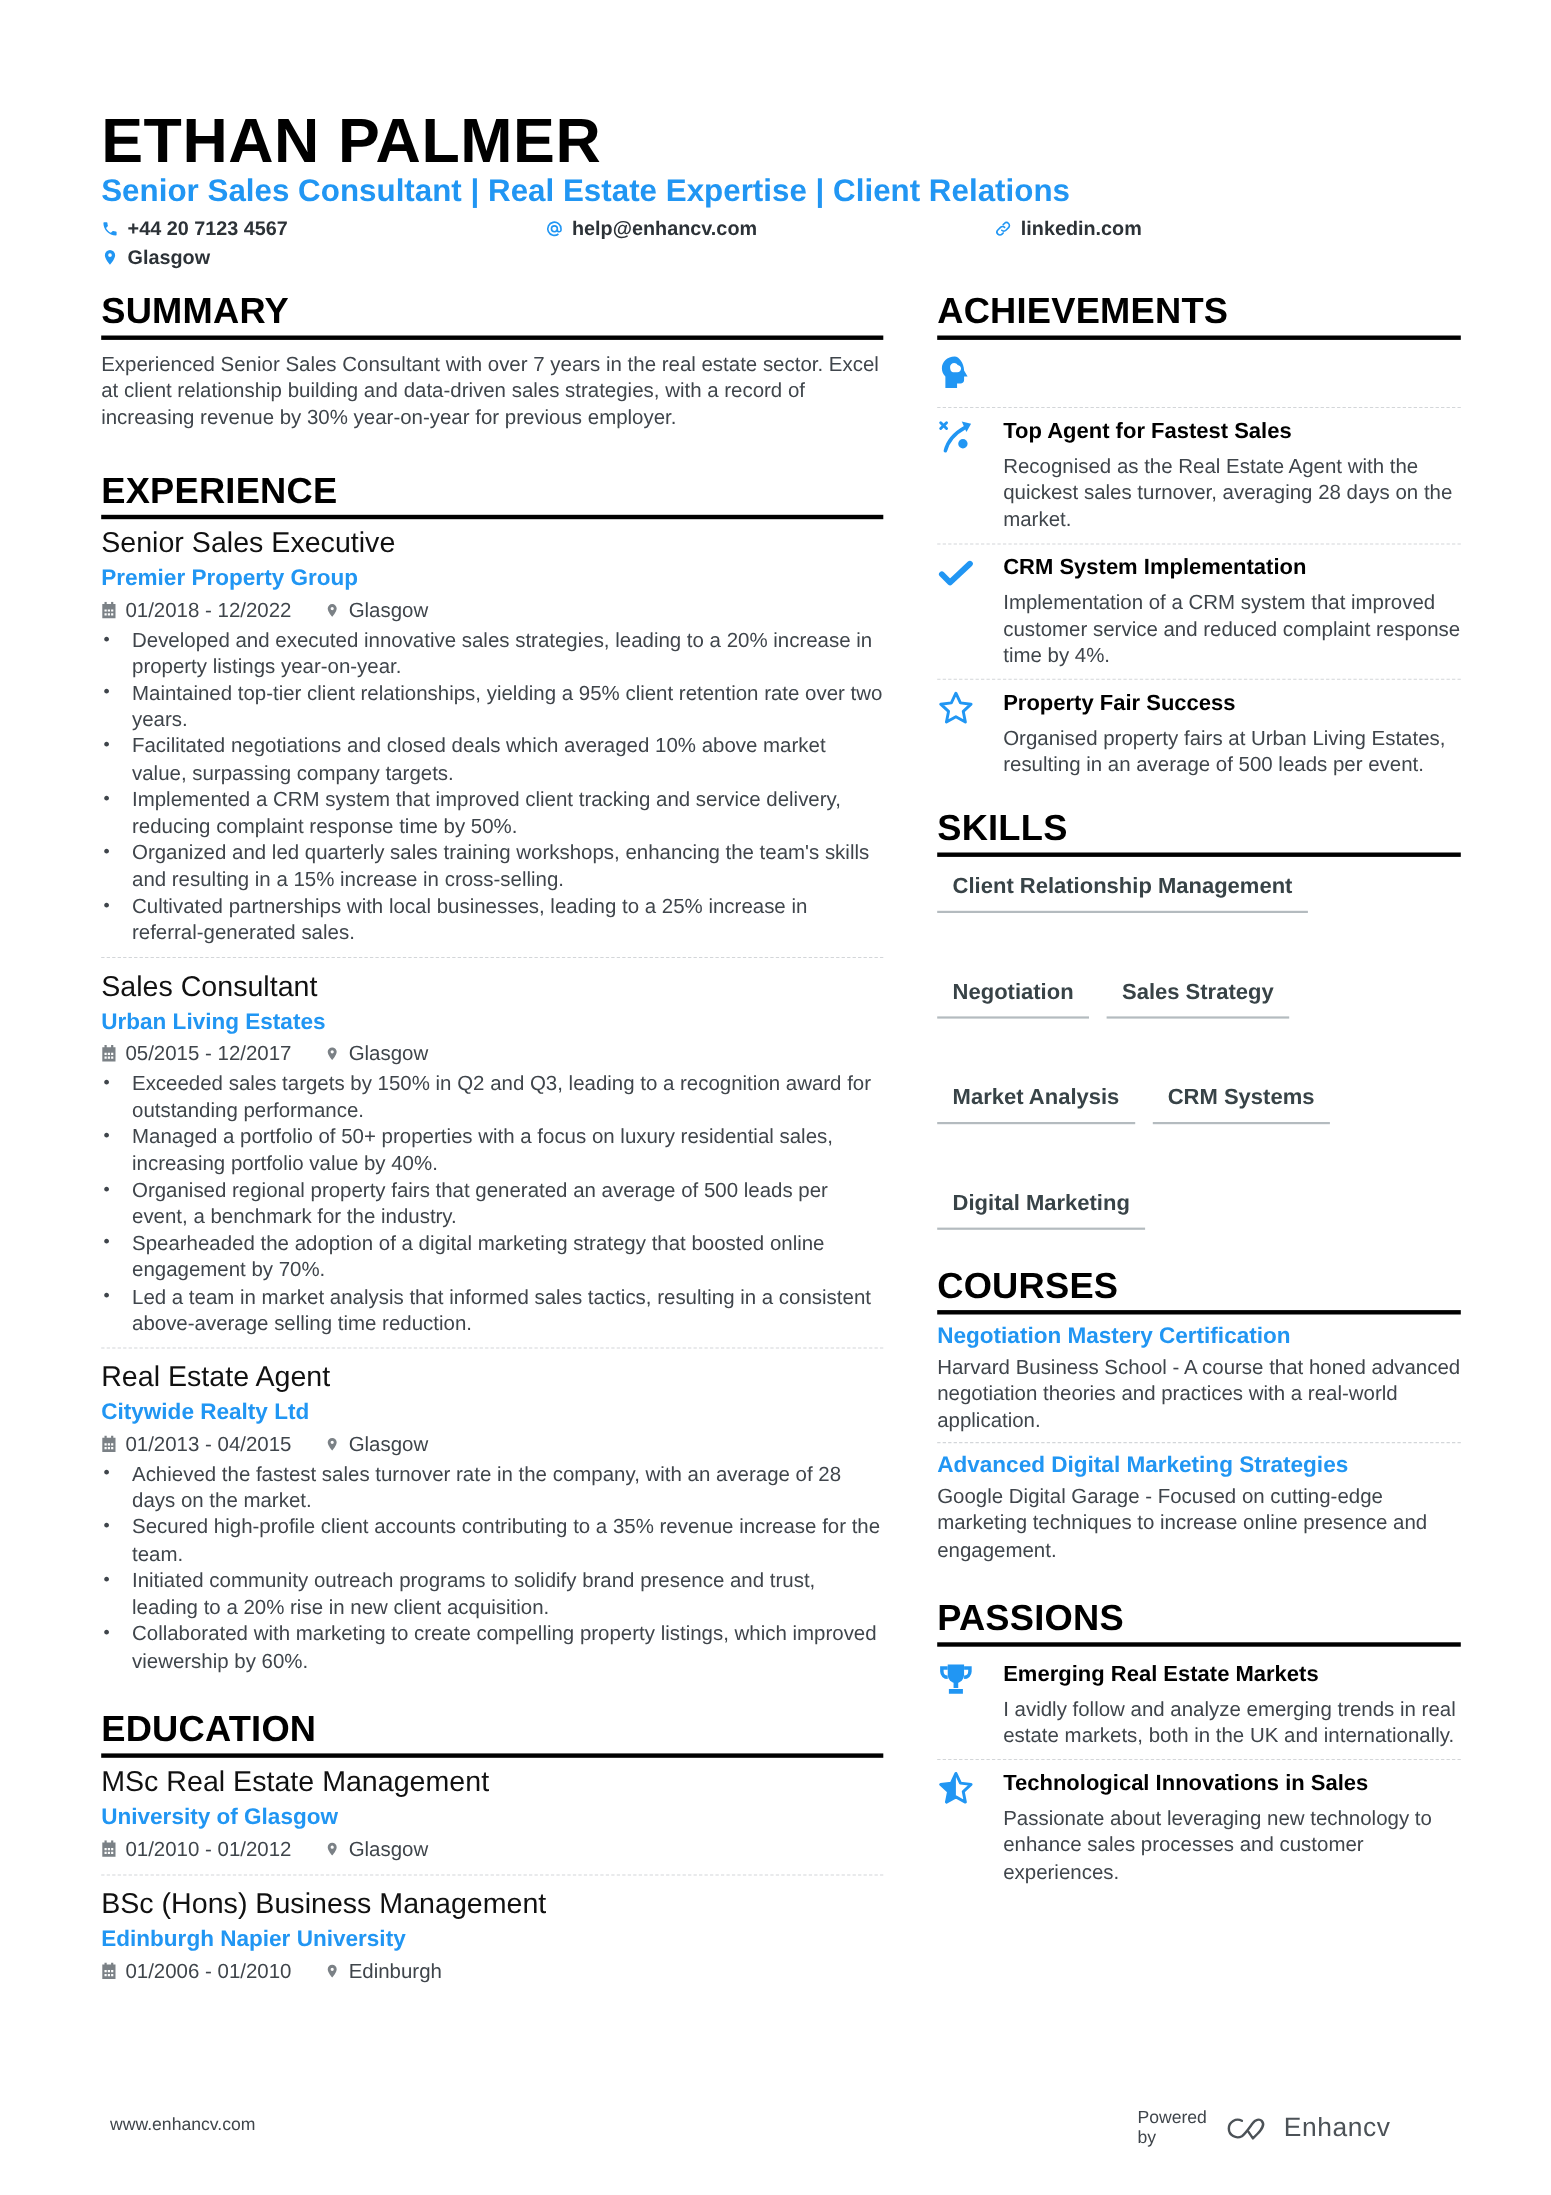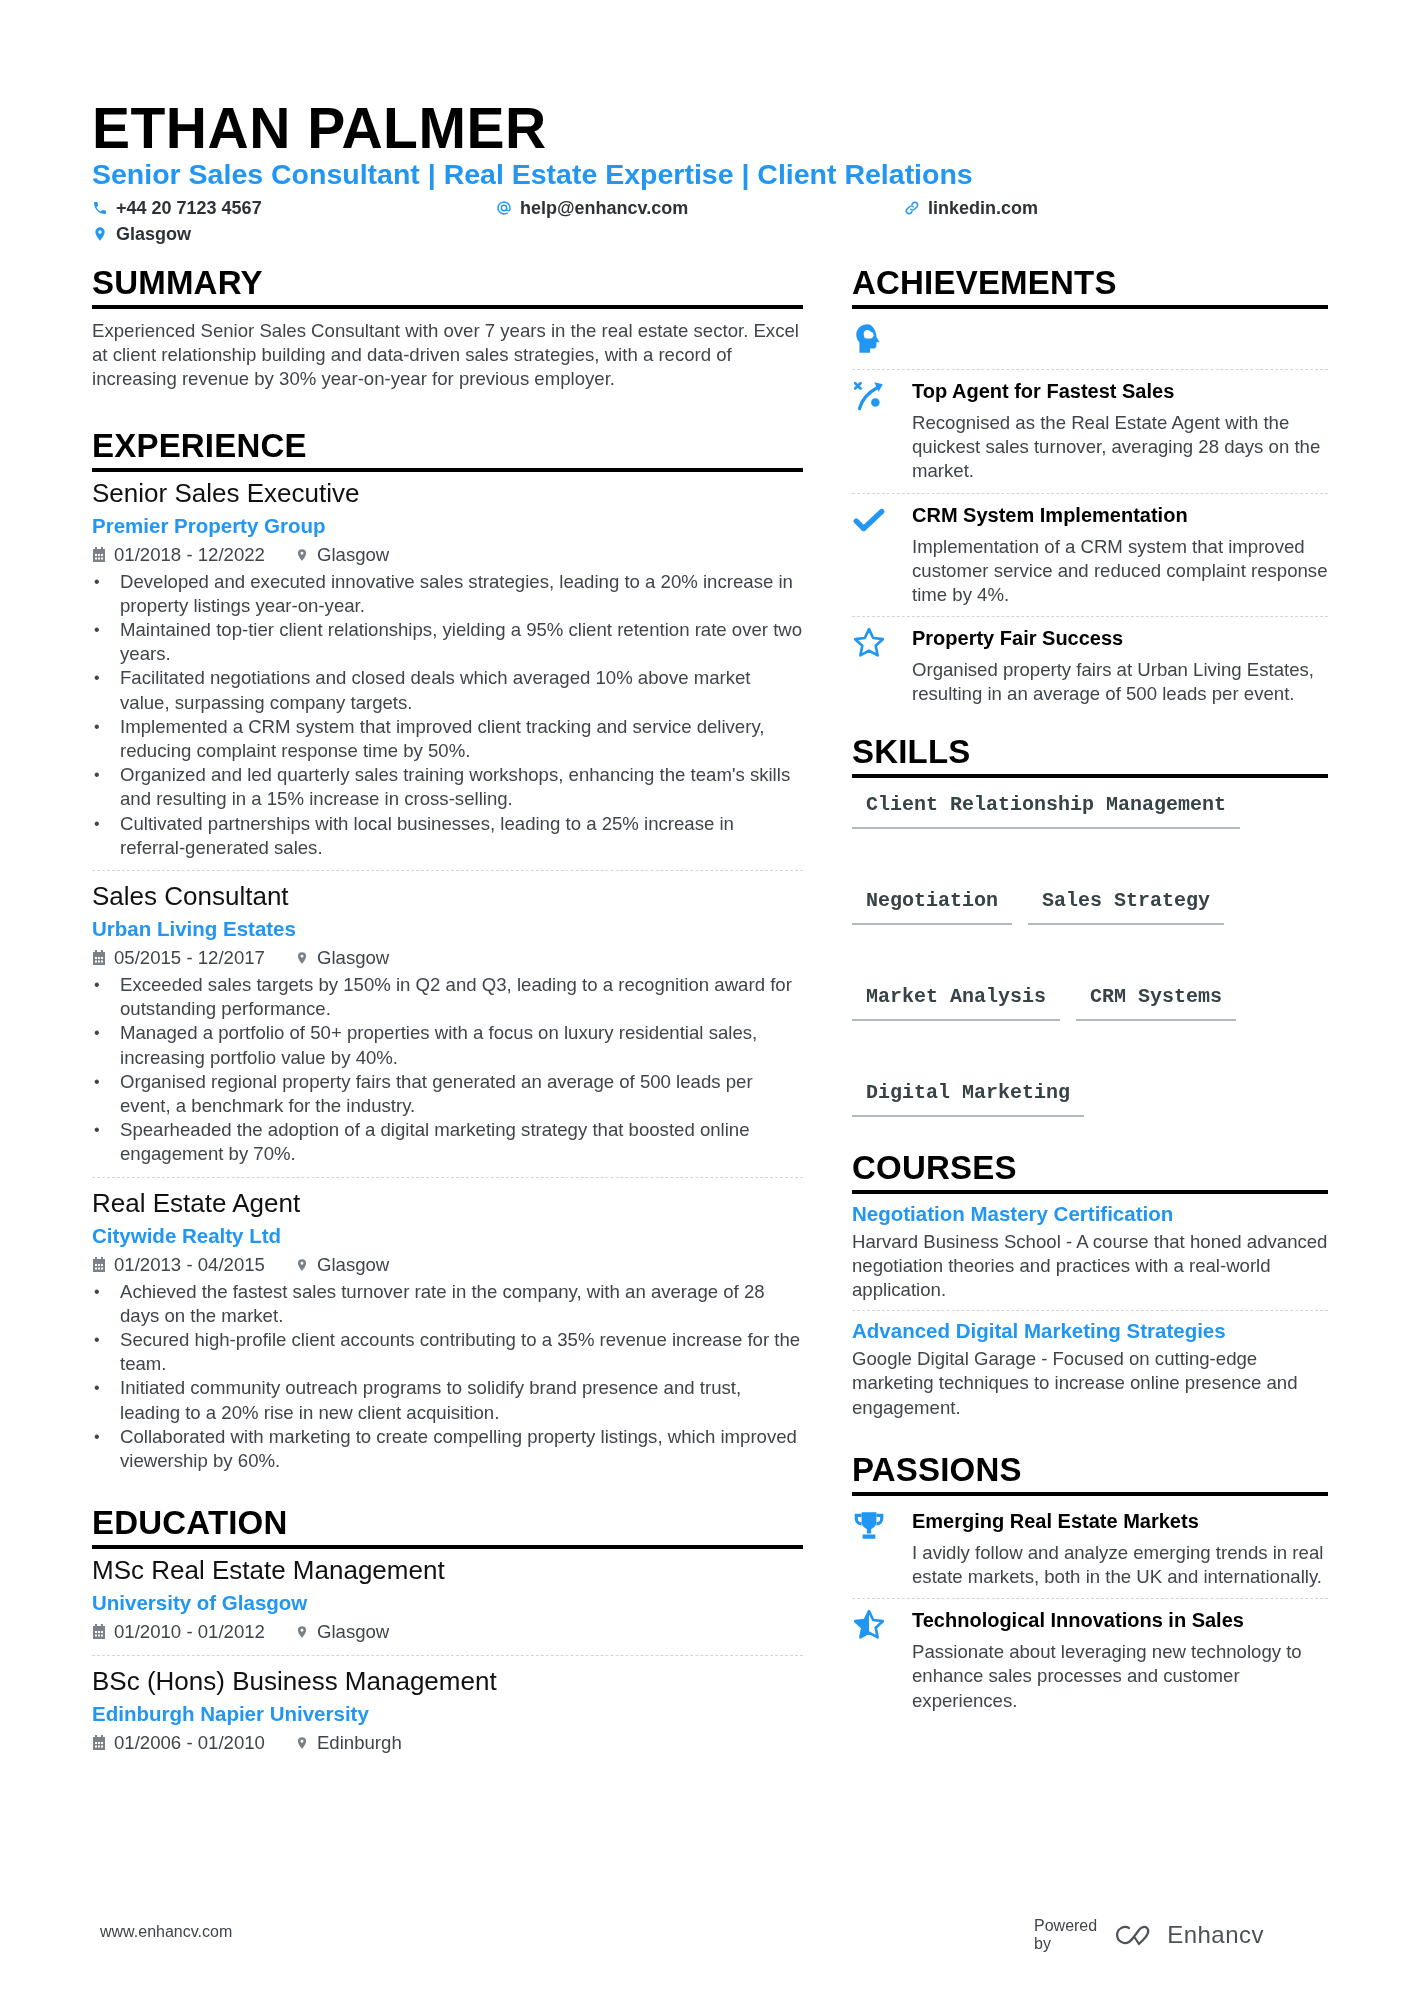--- a/index.html
+++ b/index.html
@@ -41,21 +41,21 @@
   
   .ach { display:flex; padding:7px 0 9px 0; border-bottom:1.5px dashed #d3d6d9; }
   .ach.last { border-bottom:none; }
   .ach .aic { width:60px; flex:none; color:#2196f3; padding-top:2px; }
   .ach .aic svg { width:34px; height:34px; }
   .ach .body { flex:1; }
   .ach .h { font-size:20px; font-weight:700; color:#000; line-height:28px; margin:0 0 6px 0; }
   .ach .d { font-size:18.6px; line-height:24.2px; color:#3f454b; margin:0; }
 
   
-  .skills { display:flex; flex-wrap:wrap; gap:16px 16px; margin-top:4px;font-family:Liberation Mono, monospace; }
+  .skills { display:flex; flex-wrap:wrap; gap:16px 16px; margin-top:4px; }
   .skill { font-size:20px; font-weight:700; color:#384347; padding:11px 14px 10px 14px; border-bottom:2px solid #b4bbbf; margin-bottom:17px; line-height:24px; }
 
   
   .course { padding:0 0 8px 0; border-bottom:1.5px dashed #d3d6d9; margin-bottom:6px; }
   .course.last { border-bottom:none; }
   .course .ct { font-size:20.5px; font-weight:700; color:#2196f3; line-height:28px; margin:0 0 2px 0; }
   .course .cd { font-size:18.6px; line-height:24.2px; color:#3f454b; margin:0; }
 
   
   .foot-left { position:absolute; left:100px; top:1908px; font-size:16px; color:#3f454b; }
@@ -170,20 +170,21 @@
                 </svg>
               </span>
             <span>Glasgow</span>
           </span>
         </div>
         <ul class="bullets">
           <li>Exceeded sales targets by 150% in Q2 and Q3, leading to a recognition award for outstanding performance.</li>
           <li>Managed a portfolio of 50+ properties with a focus on luxury residential sales, increasing portfolio value by 40%.</li>
           <li>Organised regional property fairs that generated an average of 500 leads per event, a benchmark for the industry.</li>
           <li>Spearheaded the adoption of a digital marketing strategy that boosted online engagement by 70%.</li>
+          <li>Led a team in market analysis that informed sales tactics, resulting in a consistent above-average selling time reduction.</li>
         </ul>
       </div>
 
       <div class="job last">
         <div class="role">Real Estate Agent</div>
         <div class="company">Citywide Realty Ltd</div>
         <div class="meta">
           <span class="grp">
             <span class="mi">
                 <svg viewBox="0 0 14 16">

